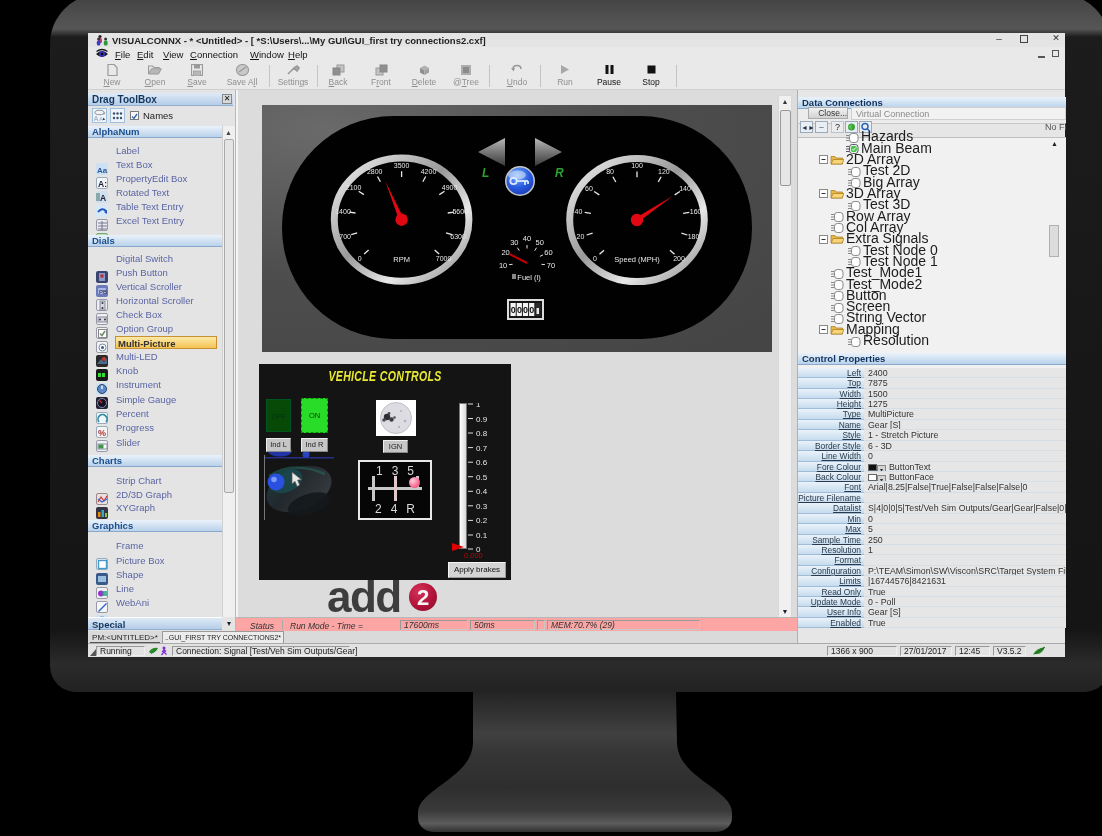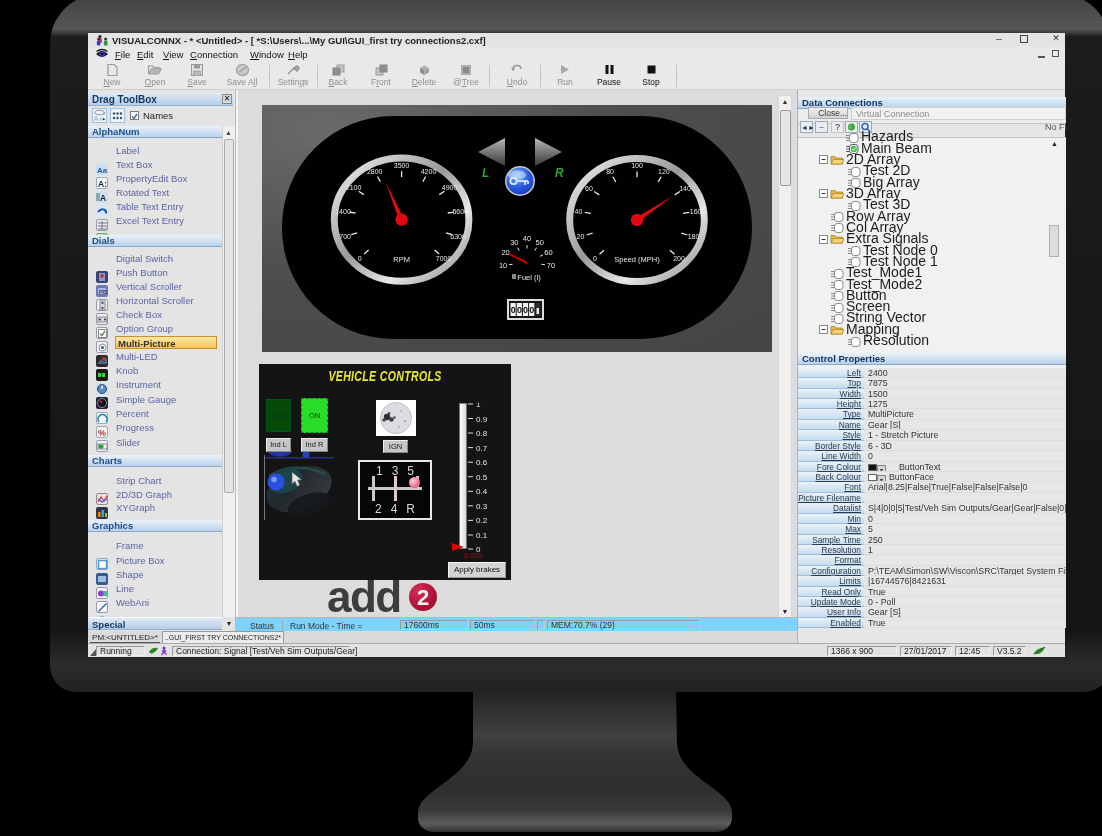--- a/index.html
+++ b/index.html
@@ -43,22 +43,22 @@
 .trow { position:absolute; height:11px; font-size:14px; color:#1c1c1c; line-height:11px; }
 .prow { position:absolute; left:0; width:268px; height:10.42px; }
 .plab { position:absolute; left:0; top:0; width:66px; height:10.42px; white-space:nowrap;
   background:linear-gradient(#eaf2fa,#c6dcee); border-bottom:1px solid #9fbcd8;
   font-size:8.4px; color:#2a3a4a; text-align:right; padding-right:3px; line-height:10px;
   text-decoration:underline; }
 .pval { position:absolute; left:66px; top:0; width:202px; height:10.42px; background:#e6e6e6;
   border-bottom:1px solid #d8dee6; font-size:8.8px; color:#333; padding-left:4px; line-height:10px;
   white-space:nowrap; overflow:hidden; }
 
-#mdistatus { position:absolute; left:148px; top:584px; width:561px; height:14px; background:#7dd3fc;
-  border-top:1px solid #b8b8b8; font-size:8.5px; color:#333; }
+#mdistatus { position:absolute; left:148px; top:584px; width:561px; height:14px; background:#fca5a5;
+  border-top:1px solid #b8b8b8; font-size:8.5px; color:#333;font-style:italic; }
 #tabsrow { position:absolute; left:0; top:598px; width:709px; height:12px; background:#dadada; font-size:8px; }
 #statusbar { position:absolute; left:0; top:610px; width:977px; height:14px; background:#e2e2e2;
   border-top:1px solid #aaa; font-size:8.5px; color:#222; }
 .sbox { position:absolute; top:2px; height:10px; border:1px solid #c8c8c8; border-top-color:#9a9a9a;
   border-left-color:#9a9a9a; padding:0 3px; line-height:9px; white-space:nowrap; }
 </style>
 </head>
 <body>
 <div id="wrap">
   <div id="bezel"></div>
@@ -922,21 +922,21 @@
 <div class="prow" style="top:74.74px">
             <div class="plab">Border Style</div>
             <div class="pval">6 - 3D</div>
           </div>
 <div class="prow" style="top:85.16px">
             <div class="plab">Line Width</div>
             <div class="pval">0</div>
           </div>
 <div class="prow" style="top:95.58px">
             <div class="plab">Fore Colour</div>
-            <div class="pval"><span style="display:inline-block;width:9px;height:7px;background:#111;border:1px solid #666;vertical-align:-1px"></span><span style="display:inline-block;width:9px;height:9px;background:#d4d4d4;border:1px solid #888;font-size:6px;line-height:8px;text-align:center;vertical-align:-2px">▾</span><span style="padding-left:13px">ButtonText</span></div>
+            <div class="pval"><span style="display:inline-block;width:9px;height:7px;background:#111;border:1px solid #666;vertical-align:-1px"></span><span style="display:inline-block;width:9px;height:9px;background:#d4d4d4;border:1px solid #888;font-size:6px;line-height:8px;text-align:center;vertical-align:-2px">▾</span><span style="padding-left:3px">ButtonText</span></div>
           </div>
 <div class="prow" style="top:106.00px">
             <div class="plab">Back Colour</div>
             <div class="pval"><span style="display:inline-block;width:9px;height:7px;background:#fdfdfd;border:1px solid #666;vertical-align:-1px"></span><span style="display:inline-block;width:9px;height:9px;background:#d4d4d4;border:1px solid #888;font-size:6px;line-height:8px;text-align:center;vertical-align:-2px">▾</span><span style="padding-left:3px">ButtonFace</span></div>
           </div>
 <div class="prow" style="top:116.42px">
             <div class="plab">Font</div>
             <div class="pval">Arial|8.25|False|True|False|False|False|0</div>
           </div>
 <div class="prow" style="top:126.84px">

